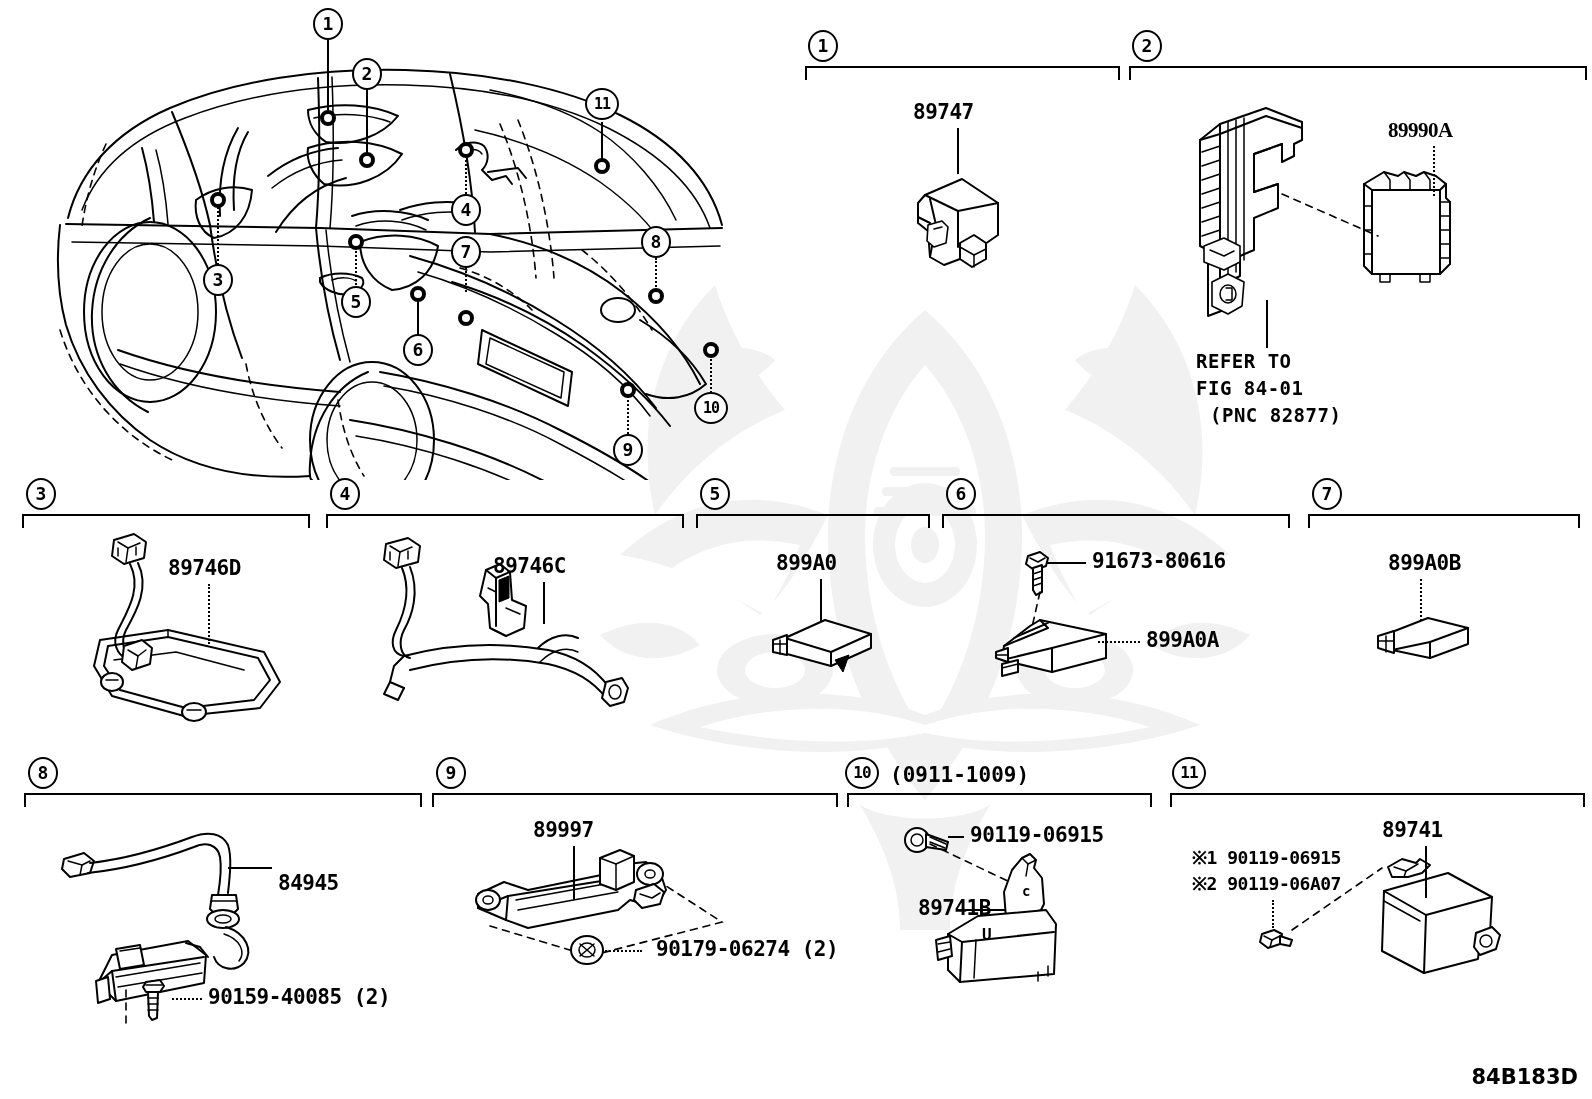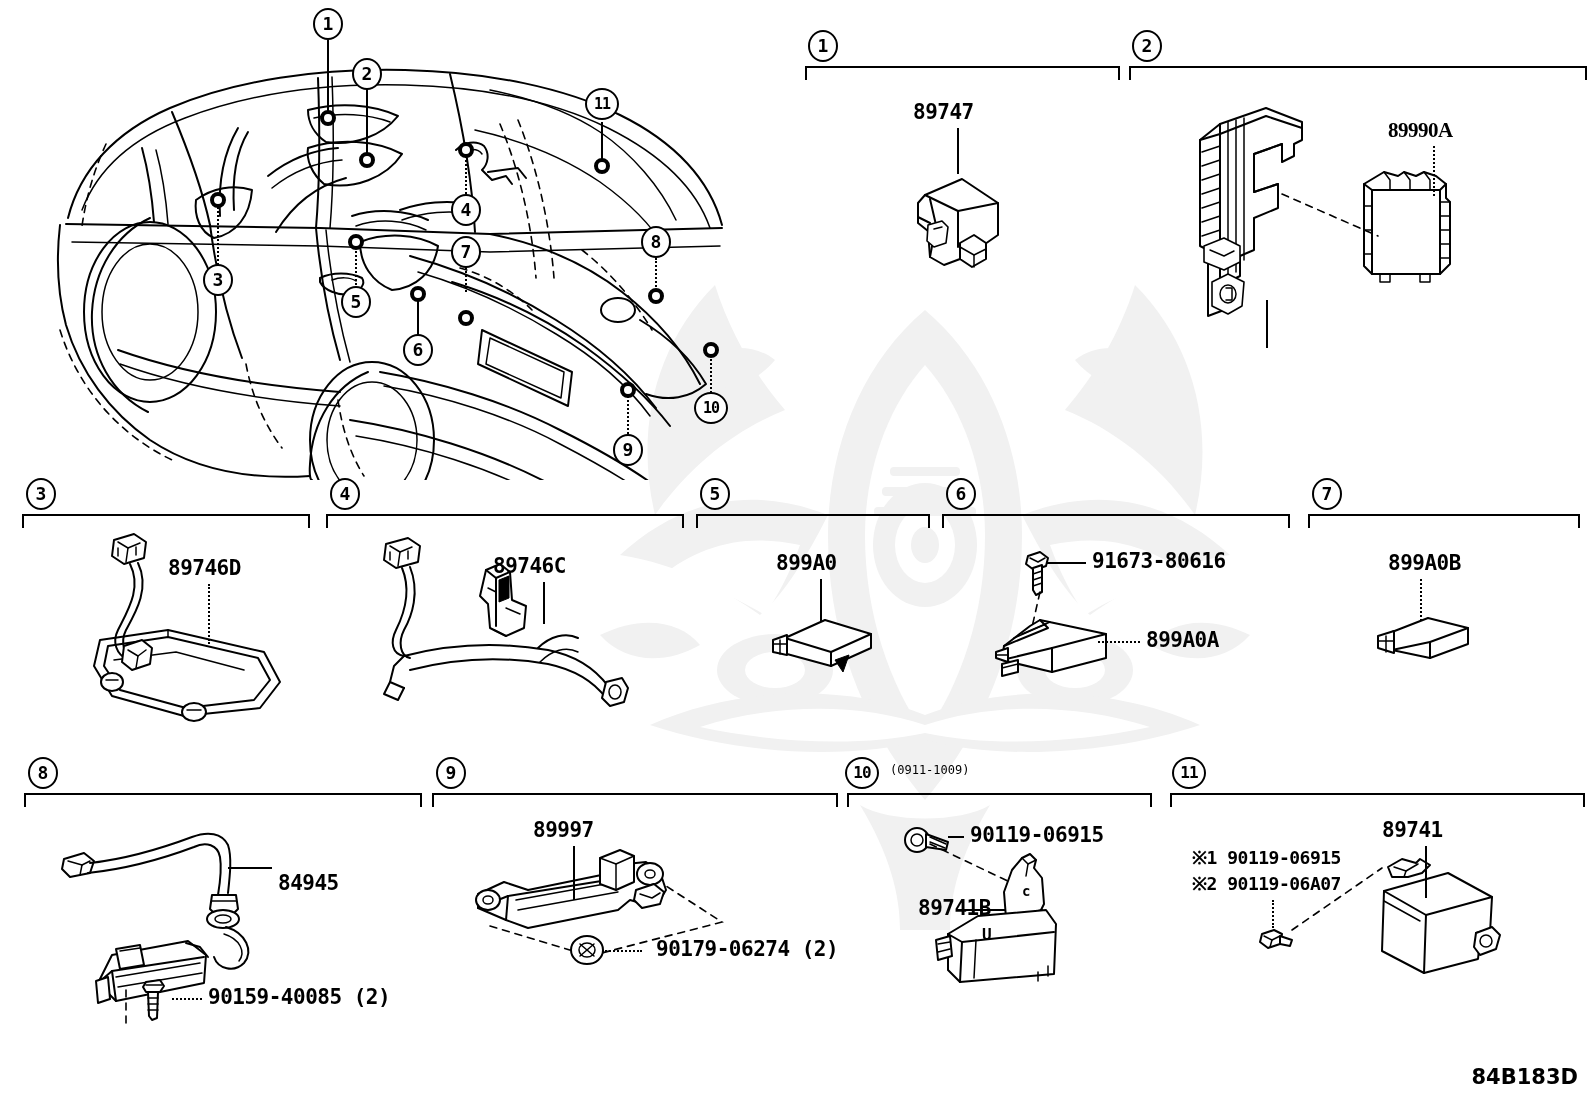--- a/index.html
+++ b/index.html
@@ -104,22 +104,22 @@
   }
   .plabel.ref {
     font-size: 19px;
     line-height: 27px;
     letter-spacing: 0.5px;
   }
   .plabel.note { font-size: 18px; line-height: 26px; }
   .daterange {
     position: absolute;
     font-family: "DejaVu Sans Mono", "Liberation Mono", monospace;
-    font-size: 12px;
-    font-weight: normal;
+    font-size: 21px;
+    font-weight: bold;
     z-index: 6;
   }
   
   .plead-v { position: absolute; border-left: 2px solid #000; z-index: 5; }
   .plead-v.dotted { border-left: 2px dotted #000; }
   .plead-h { position: absolute; border-top: 2px solid #000; z-index: 5; }
   .plead-h.dotted { border-top: 2.5px dotted #000; }
   
   #figcode {
     position: absolute;
@@ -383,20 +383,25 @@
   </svg>
 
   <div class="plabel" style="left:1388px; top:118px;font-family:Liberation Serif, serif;">89990A</div>
   <div class="plead-v dotted" style="left:1433px; top:146px; height:50px;"></div>
 
   <svg class="abs" style="left:1280px; top:190px; width:100px; height:60px; z-index:4;" viewBox="0 0 100 60">
     <path class="ln-d" d="M2 4 L98 46"></path>
   </svg>
 
   <div class="plead-v" style="left:1266px; top:300px; height:48px;"></div>
+  <div class="plabel ref" style="left:1196px; top:348px;">
+    <div>REFER TO</div>
+    <div>FIG 84-01</div>
+    <div style="padding-left:14px;">(PNC 82877)</div>
+  </div>
 
   <div class="idx" style="left:26px; top:478px;">3</div>
   <div class="bracket bracket-h" style="left:22px; top:514px; width:288px;"></div>
 
   <svg class="abs" style="left:72px; top:530px; width:220px; height:195px; z-index:4;" viewBox="0 0 220 195">
 
     <path class="fillw" d="M42 10 L62 4 L74 12 L72 28 L52 34 L40 26 Z"></path>
     <path class="ln-t" d="M46 12 L56 18 L68 13"></path>
     <path class="ln-t" d="M56 18 L54 32"></path>
     <path class="ln-t" d="M46 18 L46 26"></path>

